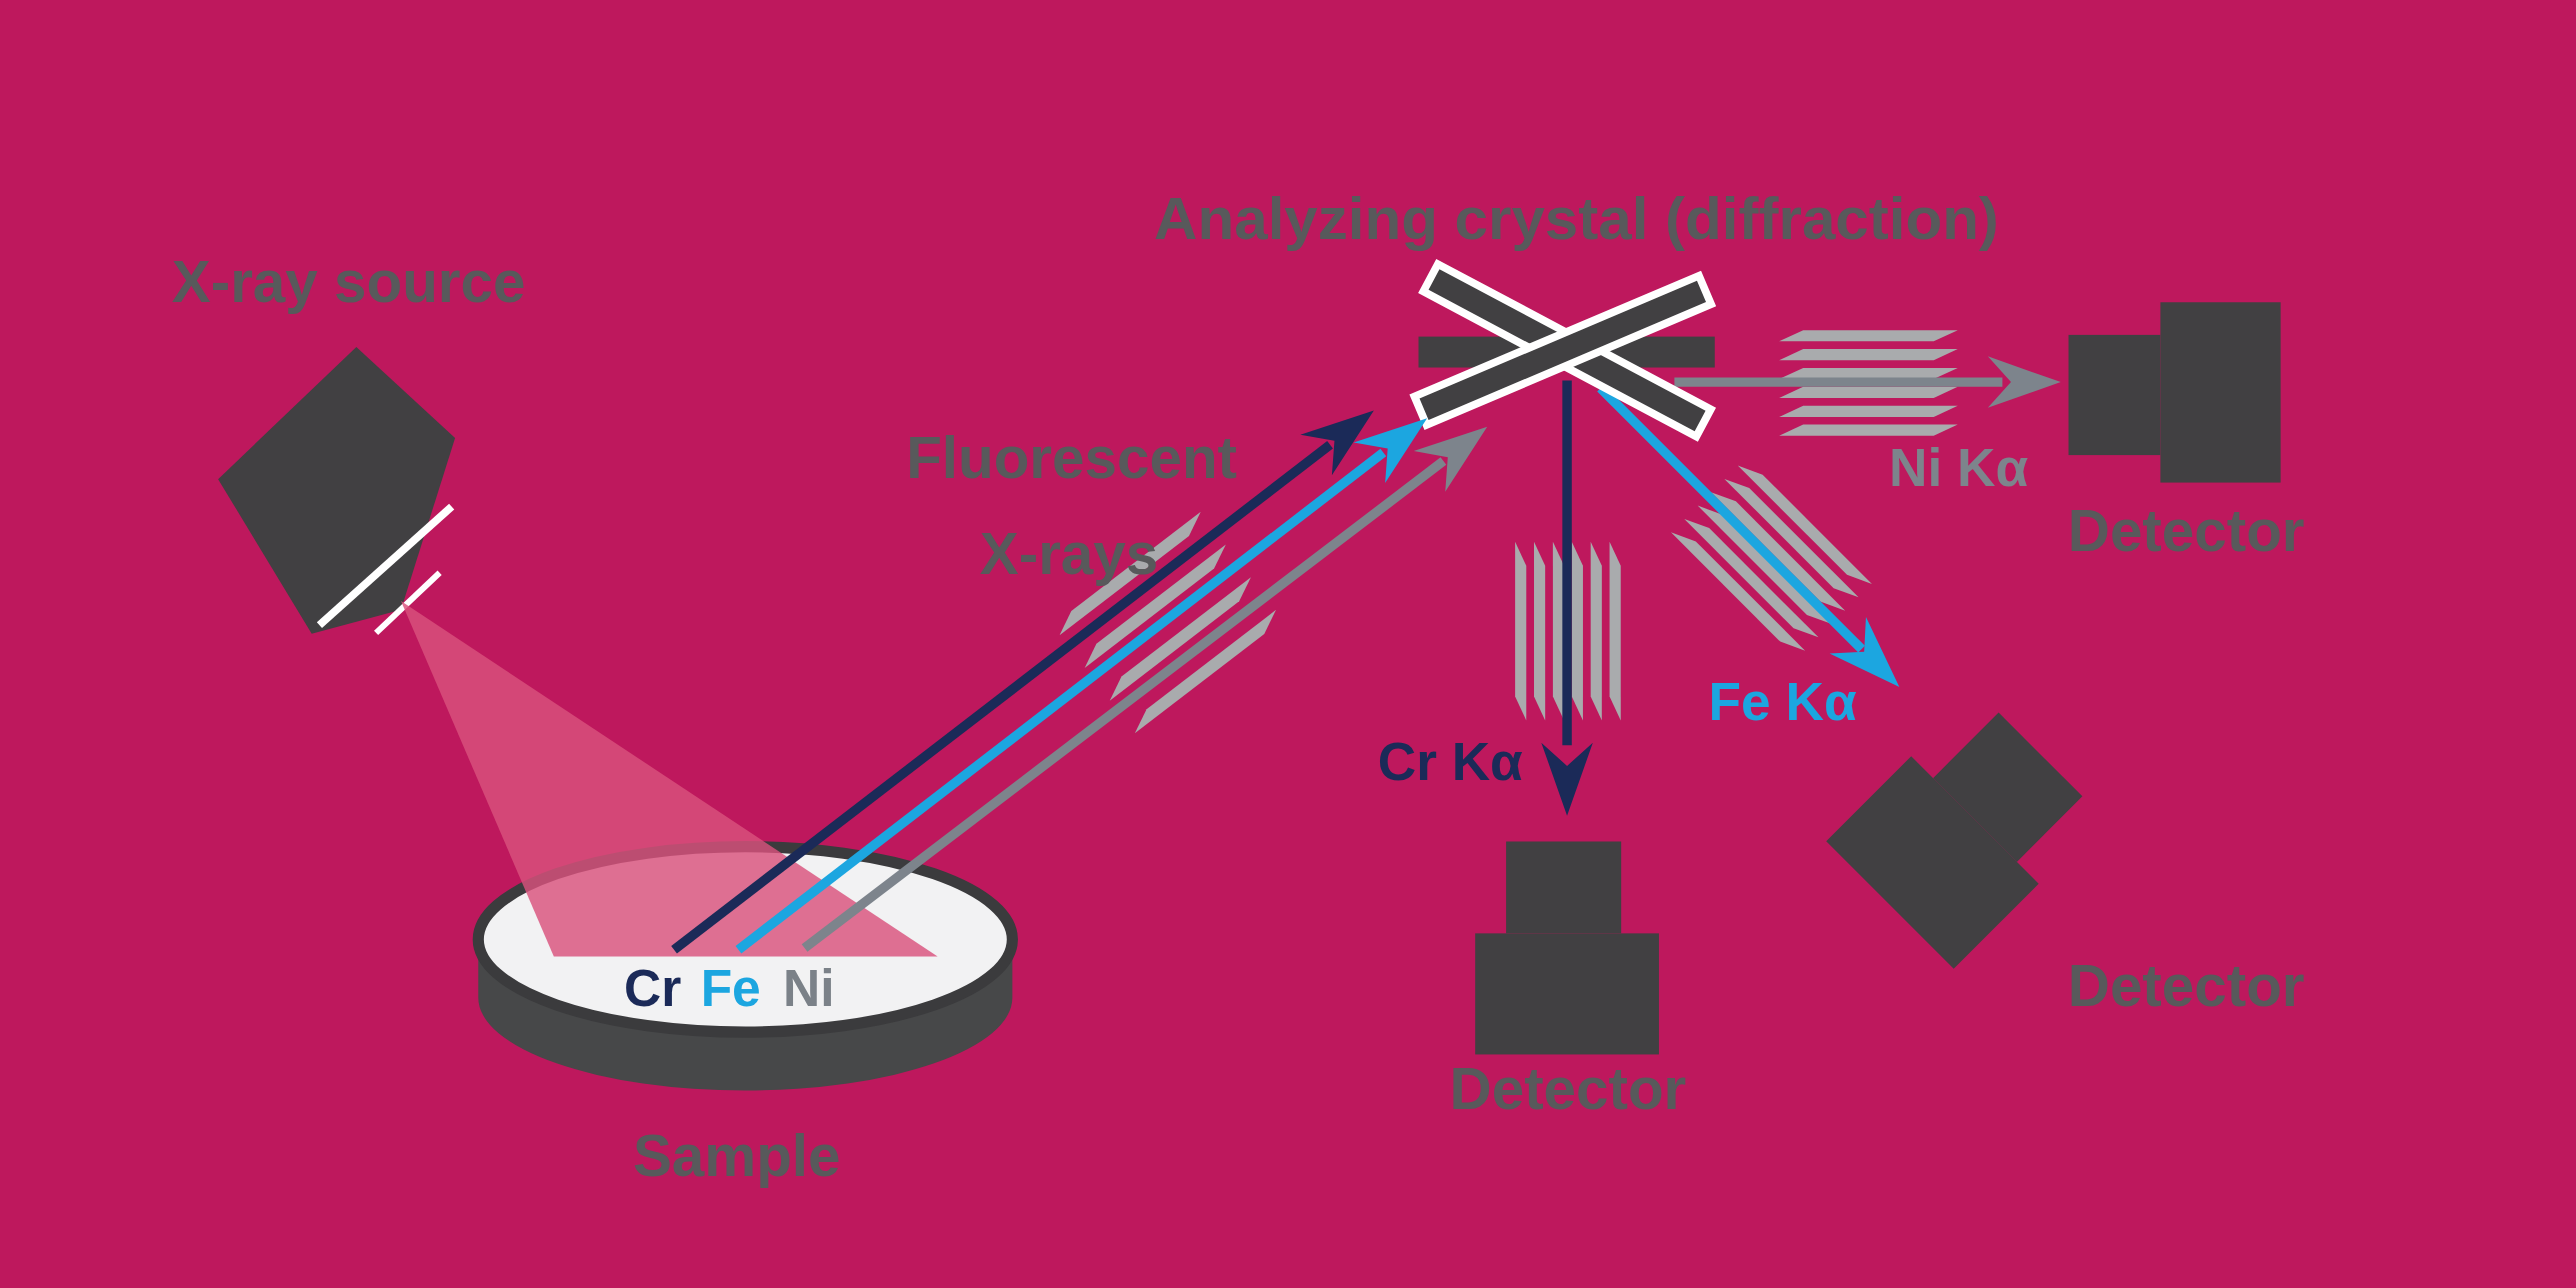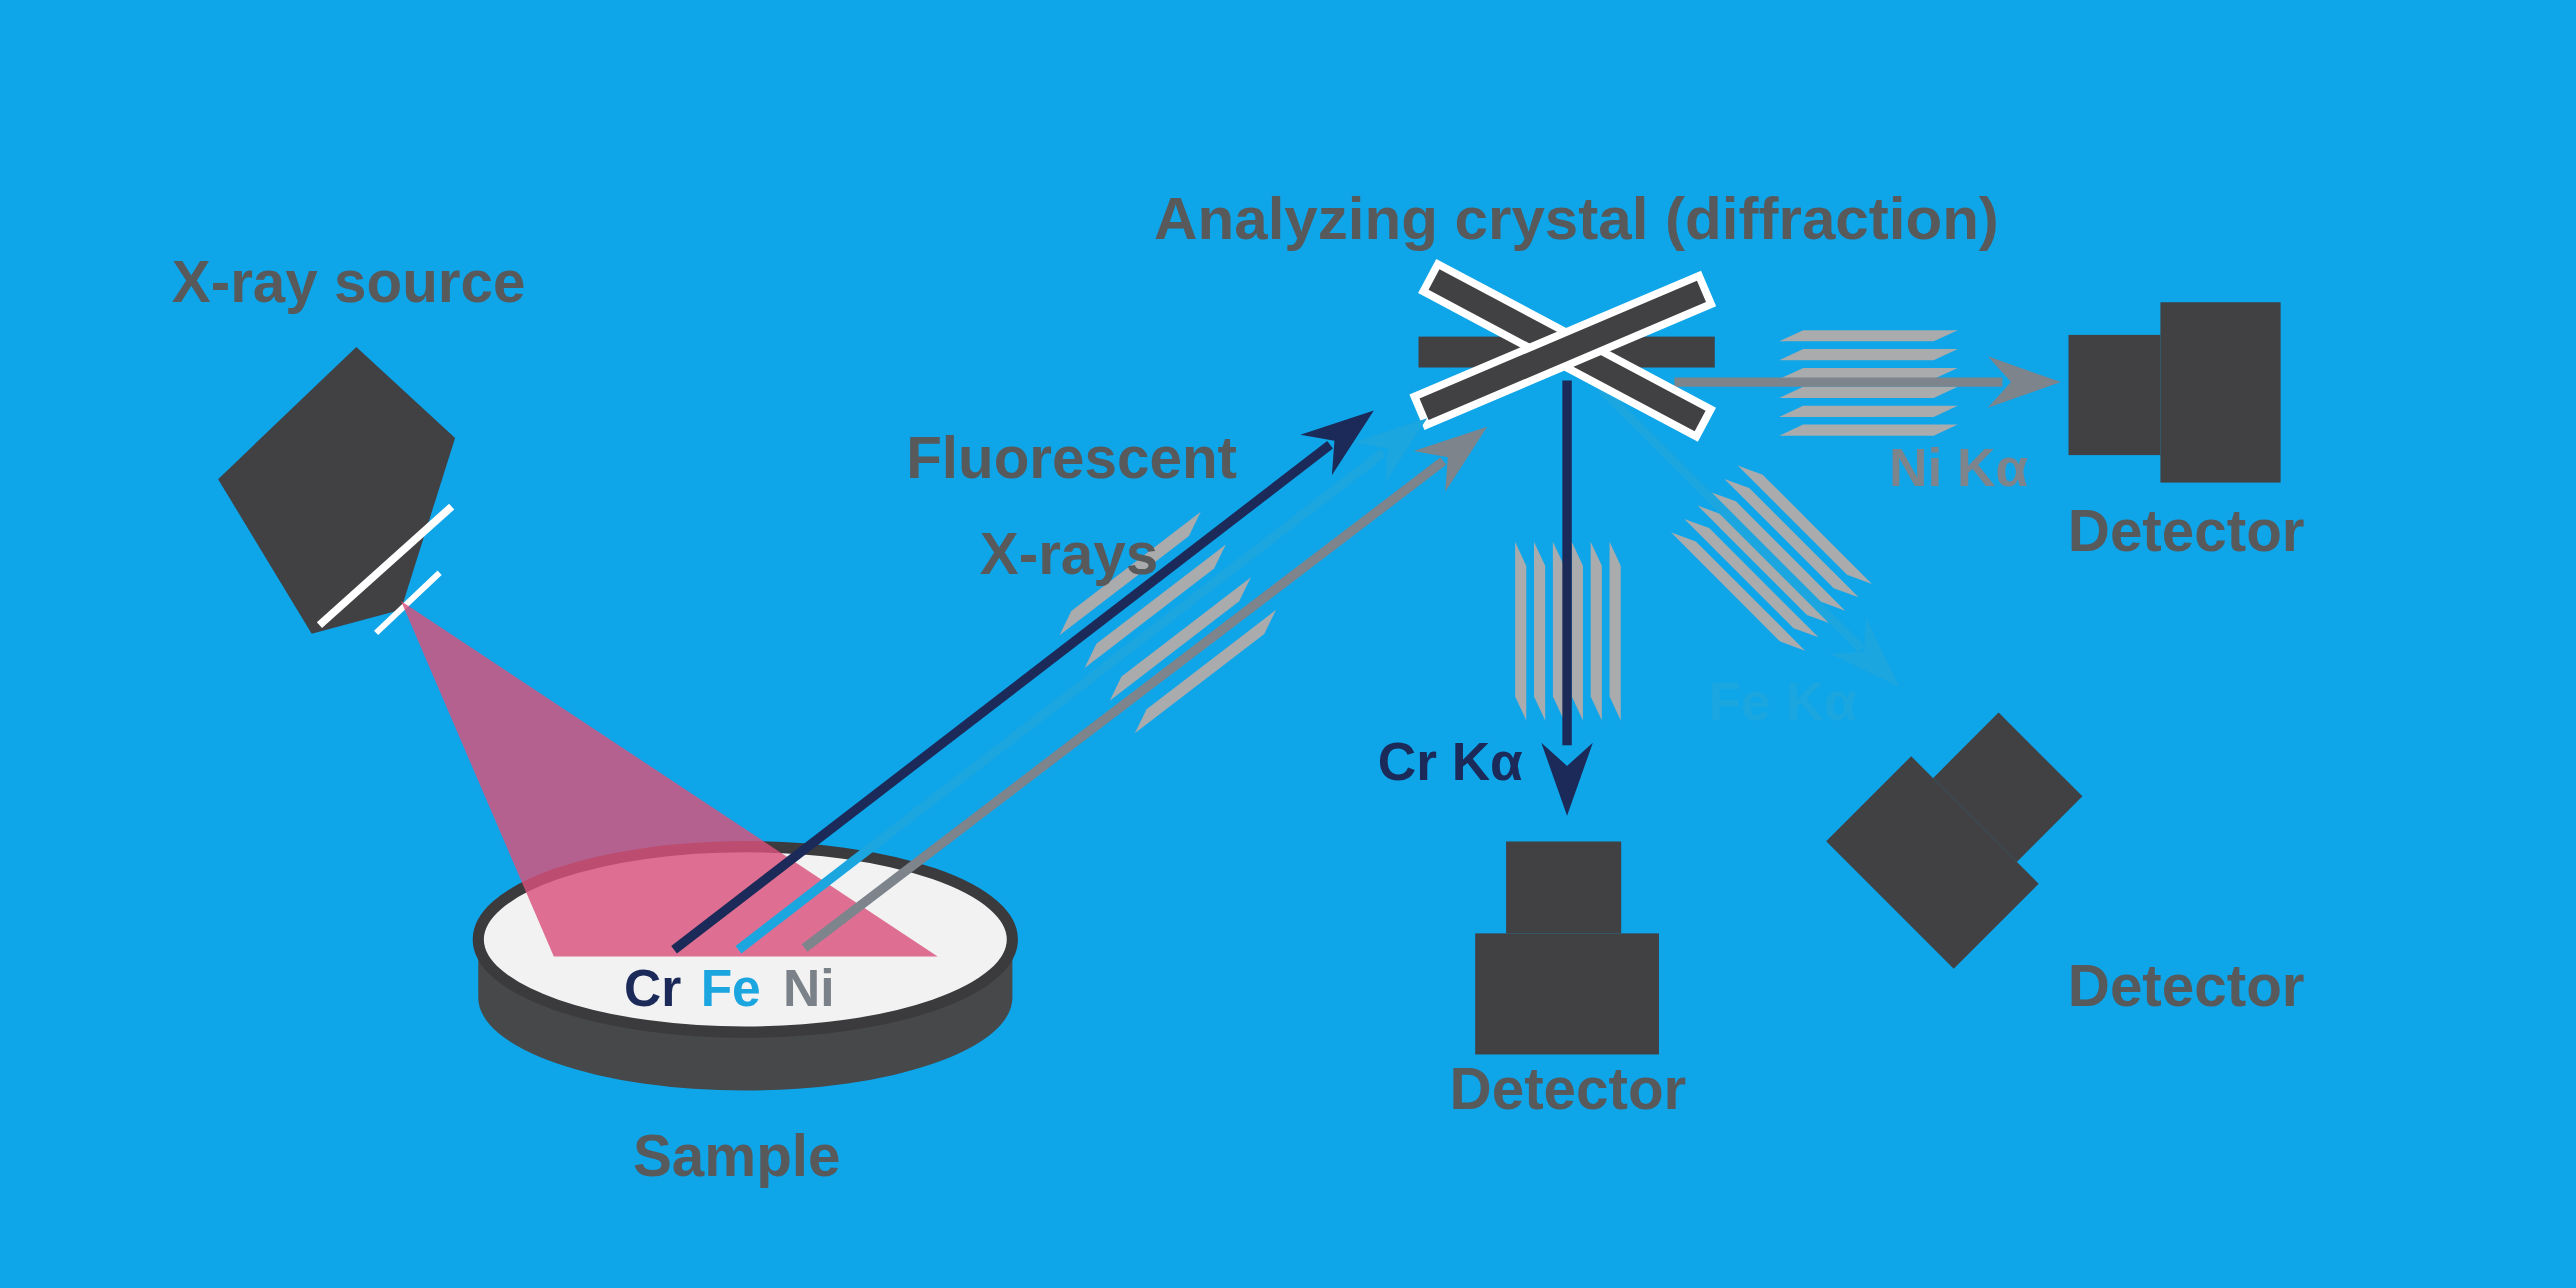--- a/index.html
+++ b/index.html
@@ -1,16 +1,16 @@
 <!DOCTYPE html>
 <html style="font-size:13.7px"><head>
 <meta charset="utf-8">
 <style>
   html,body { margin:0; padding:0; background:#ffffff; }
-  .stage { width:2576px; height:1288px; background:#0ea5e9; position:relative; overflow:hidden; }
+  .stage { width:2576px; height:1288px; background:#be185d; position:relative; overflow:hidden; }
   svg { display:block; }
   text {
     font-family:"Liberation Sans", sans-serif;
     font-weight:bold;
     text-anchor:middle;
   }
   .t-title { font-size:70px; }
   .t-label { font-size:68px; }
   .t-ka    { font-size:62px; }
   .t-el    { font-size:60px; }

